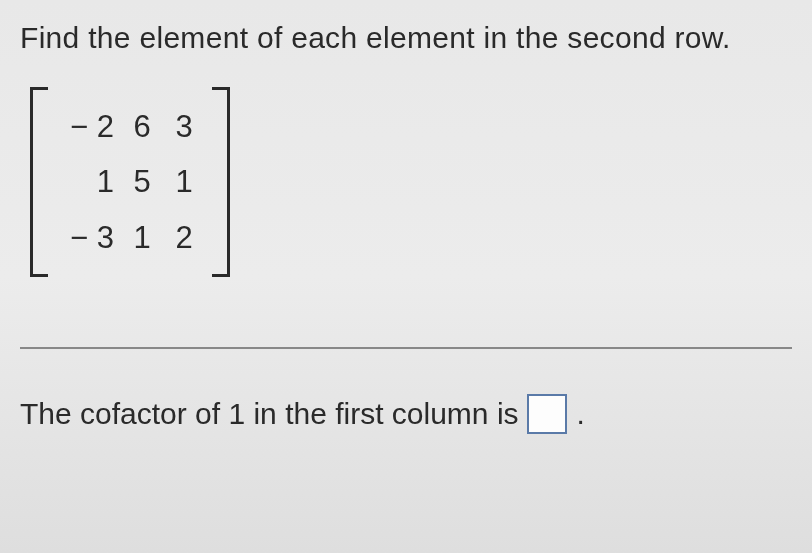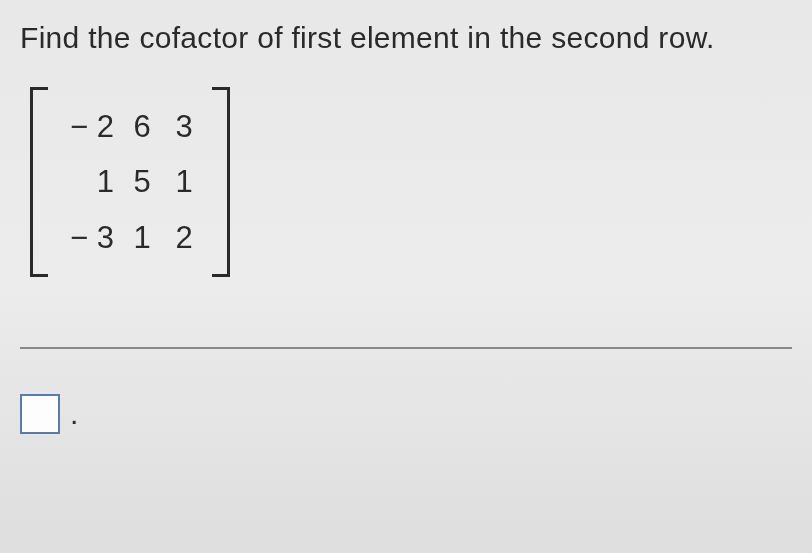--- a/index.html
+++ b/index.html
@@ -87,21 +87,21 @@
     }
     .period {
       margin-left: 2px;
     }
   </style>
 </head>
 <body>
 
 
 
-<div class="question-text">Find the cofactor of first element in the second row.</div>
+<div class="question-text">Find the element of each element in the second row.</div>
 
 <div class="matrix-container">
   <div class="bracket-left"></div>
   <div class="matrix-content">
     <div class="matrix-row">
       <span class="matrix-cell neg">− 2</span>
       <span class="matrix-cell">6</span>
       <span class="matrix-cell">3</span>
     </div>
     <div class="matrix-row">
@@ -114,18 +114,19 @@
       <span class="matrix-cell">1</span>
       <span class="matrix-cell">2</span>
     </div>
   </div>
   <div class="bracket-right"></div>
 </div>
 
 <hr class="divider">
 
 <div class="answer-line">
+  <span>The cofactor of 1 in the first column is</span>
   <input type="text" class="answer-input" value="" style="">
   <span class="period">.</span>
 </div>
 
 
 
 
 </body></html>

